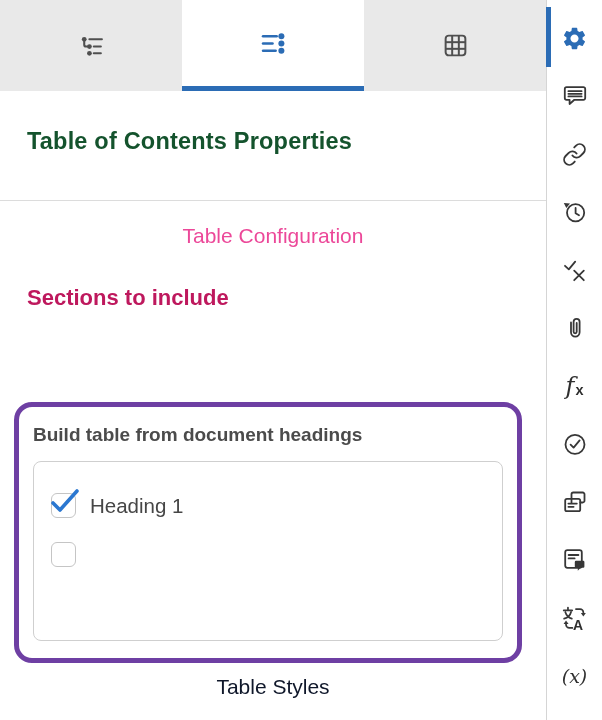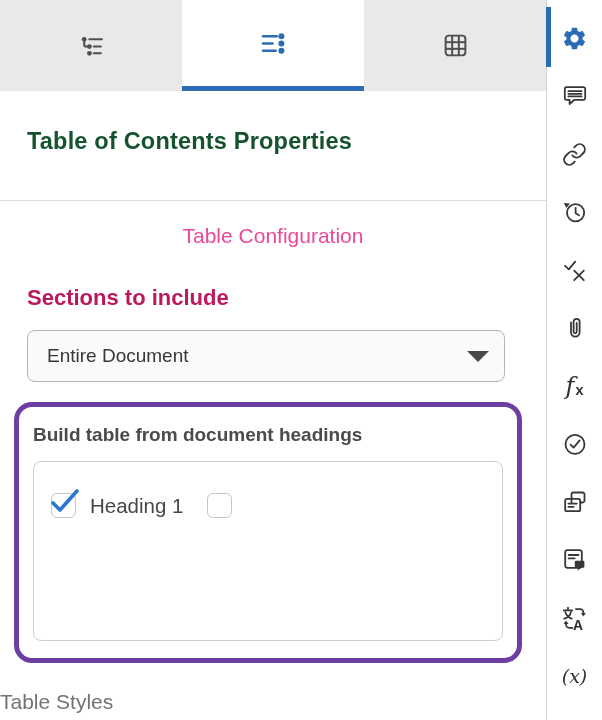--- a/index.html
+++ b/index.html
@@ -26,29 +26,29 @@
     background:#fafafa; border:1.5px solid #b3b3b3; border-radius:8px;
     display:flex; align-items:center; justify-content:space-between; padding:0 15px 0 19px; cursor:pointer; }
   .dropdown-value { font-size:19px; color:#383838; }
   .caret { width:0; height:0; border-left:11px solid transparent; border-right:11px solid transparent; border-top:11px solid #484848; }
 
   .purple-box { left:14px; top:402px; width:508px; height:261px; box-sizing:border-box;
     border:5px solid #6e3fa3; border-radius:18px; }
   .group-label { left:33px; top:424px; font-size:19px; font-weight:700; color:#4b4b4b; }
   .options-box { left:33px; top:461px; width:470px; height:180px; box-sizing:border-box;
     background:#fff; border:1px solid #cfcfcf; border-radius:8px;
-    padding:31px 0 0 17px; display:flex; gap:24px; }
+    padding:31px 0 0 17px; display:flex; flex-direction:column; gap:24px; }
   .option-row { display:flex; align-items:center; height:25px; }
   .checkbox { width:25px; height:25px; box-sizing:border-box; border:1.5px solid #c5c5c5; border-radius:6px;
     background:#fff; position:relative; margin-right:14px; flex:none; cursor:pointer; }
   .check-svg { position:absolute; top:-6px; left:-3px; display:none; pointer-events:none; }
   .checkbox.checked .check-svg { display:block; }
   .option-label { font-size:20.5px; color:#464646; cursor:pointer; }
 
-  .styles-title { left:0; top:675px; width:546px; text-align:left; font-size:21px; color:#737373;margin-top:15px; }
+  .styles-title { left:0; top:675px; width:546px; text-align:center; font-size:21px; color:#0f172a; }
 
   
   .toolbar { position:absolute; left:546px; top:0; width:56px; height:720px; box-sizing:border-box;
     background:#fff; border-left:1px solid #d5d5d5; padding-top:9px; }
   .toolbar-item { position:relative; height:58px; display:flex; align-items:center; justify-content:center; cursor:pointer; }
   .toolbar-item.active::before { content:""; position:absolute; left:-1px; top:-2px; width:5px; height:60px; background:#2b6cb5; }
   .toolbar-item svg .stroked { stroke:#373737; fill:none; stroke-width:1.8; stroke-linecap:round; stroke-linejoin:round; }
   .toolbar-item svg .filled { fill:#373737; stroke:none; }
   .fx-icon { display:flex; align-items:flex-end; color:#2f2f2f; }
   .fx-f { font-family:"DejaVu Serif", serif; font-style:italic; font-size:24px; line-height:22px; }
@@ -97,24 +97,20 @@
         </g>
       </svg>
     </div>
   </div>
 
   <div class="abs title">Table of Contents Properties</div>
   <div class="abs divider"></div>
   <div class="abs config-title">Table Configuration</div>
   <div class="abs sections-label">Sections to include</div>
 
-  <div class="abs dropdown">
-    <span class="dropdown-value">Entire Document</span>
-    <span class="caret"></span>
-  </div>
 
   <div class="abs purple-box"></div>
   <div class="abs group-label">Build table from document headings</div>
 
   <div class="abs options-box">
     <div class="option-row">
       <span class="checkbox checked">
         <svg class="check-svg" width="32" height="28" viewBox="0 0 32 28">
           <polyline points="4,15 11,22 28,3" fill="none" stroke="#2b77d0" stroke-width="3.6" stroke-linecap="round" stroke-linejoin="round"></polyline>
         </svg>

